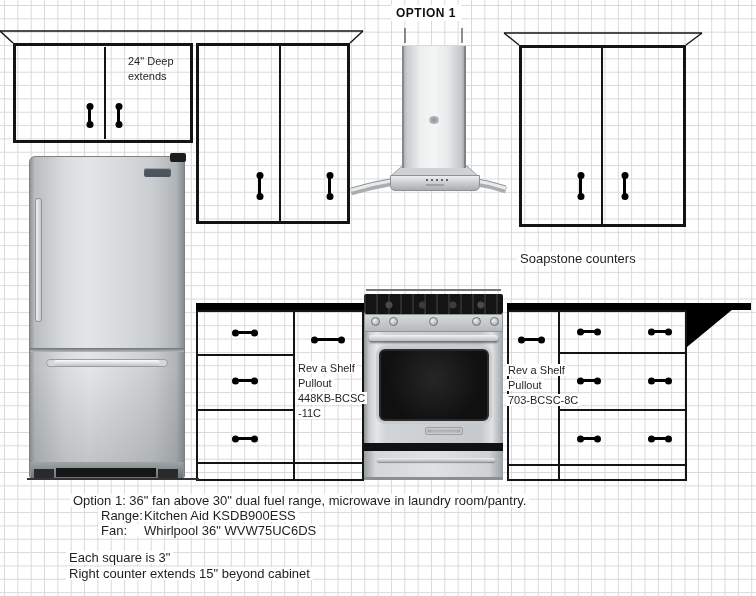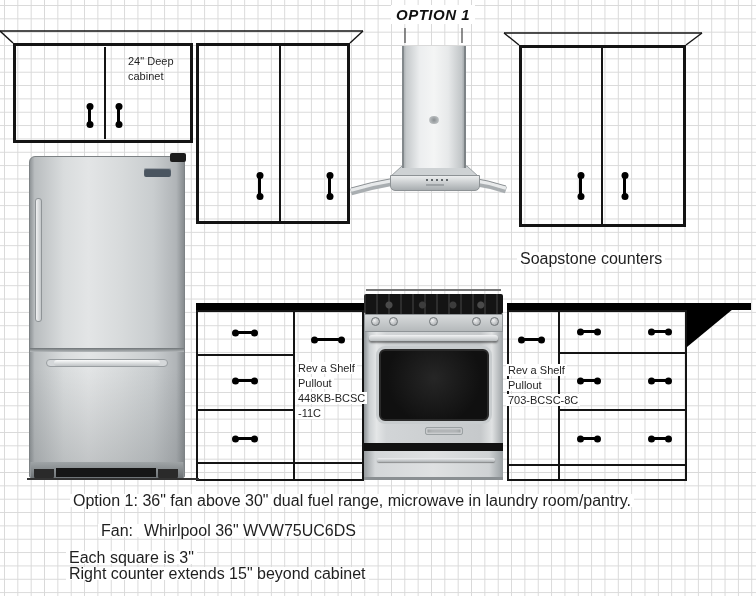--- a/index.html
+++ b/index.html
@@ -21,25 +21,25 @@
   
   .hv{position:absolute;width:3px;background:#000;border-radius:2px;}
   .hv::before,.hv::after{content:"";position:absolute;left:50%;transform:translateX(-50%);
     width:7px;height:7px;background:#000;border-radius:50%;}
   .hv::before{top:-4px}.hv::after{bottom:-4px}
   .hh{position:absolute;height:3px;background:#000;border-radius:2px;}
   .hh::before,.hh::after{content:"";position:absolute;top:50%;transform:translateY(-50%);
     width:7px;height:7px;background:#000;border-radius:50%;}
   .hh::before{left:-4px}.hh::after{right:-4px}
   
-  .t{position:absolute;font-size:16px;line-height:13px;background:#fff;
+  .t{position:absolute;font-size:13px;line-height:13px;background:#fff;
      padding:0 3px;white-space:nowrap;color:#1f1f1f;}
   .tl{display:table;background:#fff;padding:0 2px;font-size:11px;line-height:12px;margin-bottom:3px;white-space:nowrap;}
-  .title{position:absolute;font-size:15px;font-weight:bold;background:#fff;
-     padding:1px 5px;letter-spacing:.5px;color:#111;font-style:italic;}
+  .title{position:absolute;font-size:12px;font-weight:bold;background:#fff;
+     padding:1px 5px;letter-spacing:.5px;color:#111;}
   
   .steelH{background:linear-gradient(90deg,#8f9497 0%,#b9bdbf 3%,#d9dcdd 22%,#e3e5e6 38%,#d7dadb 60%,#c9cdcf 80%,#b0b4b7 95%,#878c8f 100%);}
   .knob{position:absolute;width:9px;height:9px;border-radius:50%;
      background:radial-gradient(circle at 35% 35%,#eff0f1,#9b9fa2);border:1px solid #6f7477;}
 </style>
 </head>
 <body>
 
 <div class="canvas">
 
@@ -166,38 +166,41 @@
   <div class="abs" style="left:364px;top:451px;width:139px;height:26px;
        background:linear-gradient(90deg,#979c9f 0%,#d4d7d9 8%,#dfe1e2 50%,#cfd2d4 90%,#9aa0a3 100%);"></div>
   <div class="abs" style="left:377px;top:458px;width:118px;height:4px;border-radius:2px;
        background:linear-gradient(180deg,#f0f1f2,#aeb2b4);box-shadow:0 1px 1px rgba(0,0,0,.35);"></div>
   <div class="abs" style="left:364px;top:477px;width:139px;height:3px;background:#8a8f92;"></div>
 
   <div class="title" style="left:391px;top:5px;">OPTION 1</div>
 
   <div class="abs" style="left:126px;top:55px;">
     <div class="tl" style="background:transparent;">24" Deep</div>
-    <div class="tl" style="background:transparent;">cabinet</div>
+    <div class="tl" style="background:transparent;">extends</div>
   </div>
 
   <div class="t" style="left:517px;top:252px;">Soapstone counters</div>
 
   <div class="abs" style="left:296px;top:362px;z-index:5;">
     <div class="tl">Rev a Shelf</div>
     <div class="tl">Pullout</div>
     <div class="tl">448KB-BCSC</div>
     <div class="tl">-11C</div>
   </div>
 
   <div class="abs" style="left:506px;top:364px;z-index:5;">
     <div class="tl">Rev a Shelf</div>
     <div class="tl">Pullout</div>
     <div class="tl">703-BCSC-8C</div>
   </div>
 
   <div class="t" style="left:70px;top:494px;">Option 1: 36" fan above 30" dual fuel range, microwave in laundry room/pantry.</div>
+  <div class="t" style="left:98px;top:509px;">
+    <span style="display:inline-block;width:43px;">Range:</span><span>Kitchen Aid KSDB900ESS</span>
+  </div>
   <div class="t" style="left:98px;top:524px;">
     <span style="display:inline-block;width:43px;">Fan:</span><span>Whirlpool 36" WVW75UC6DS</span>
   </div>
   <div class="t" style="left:66px;top:551px;">Each square is 3"</div>
   <div class="t" style="left:66px;top:567px;">Right counter extends 15" beyond cabinet</div>
 
 </div>
 
 </body></html>

